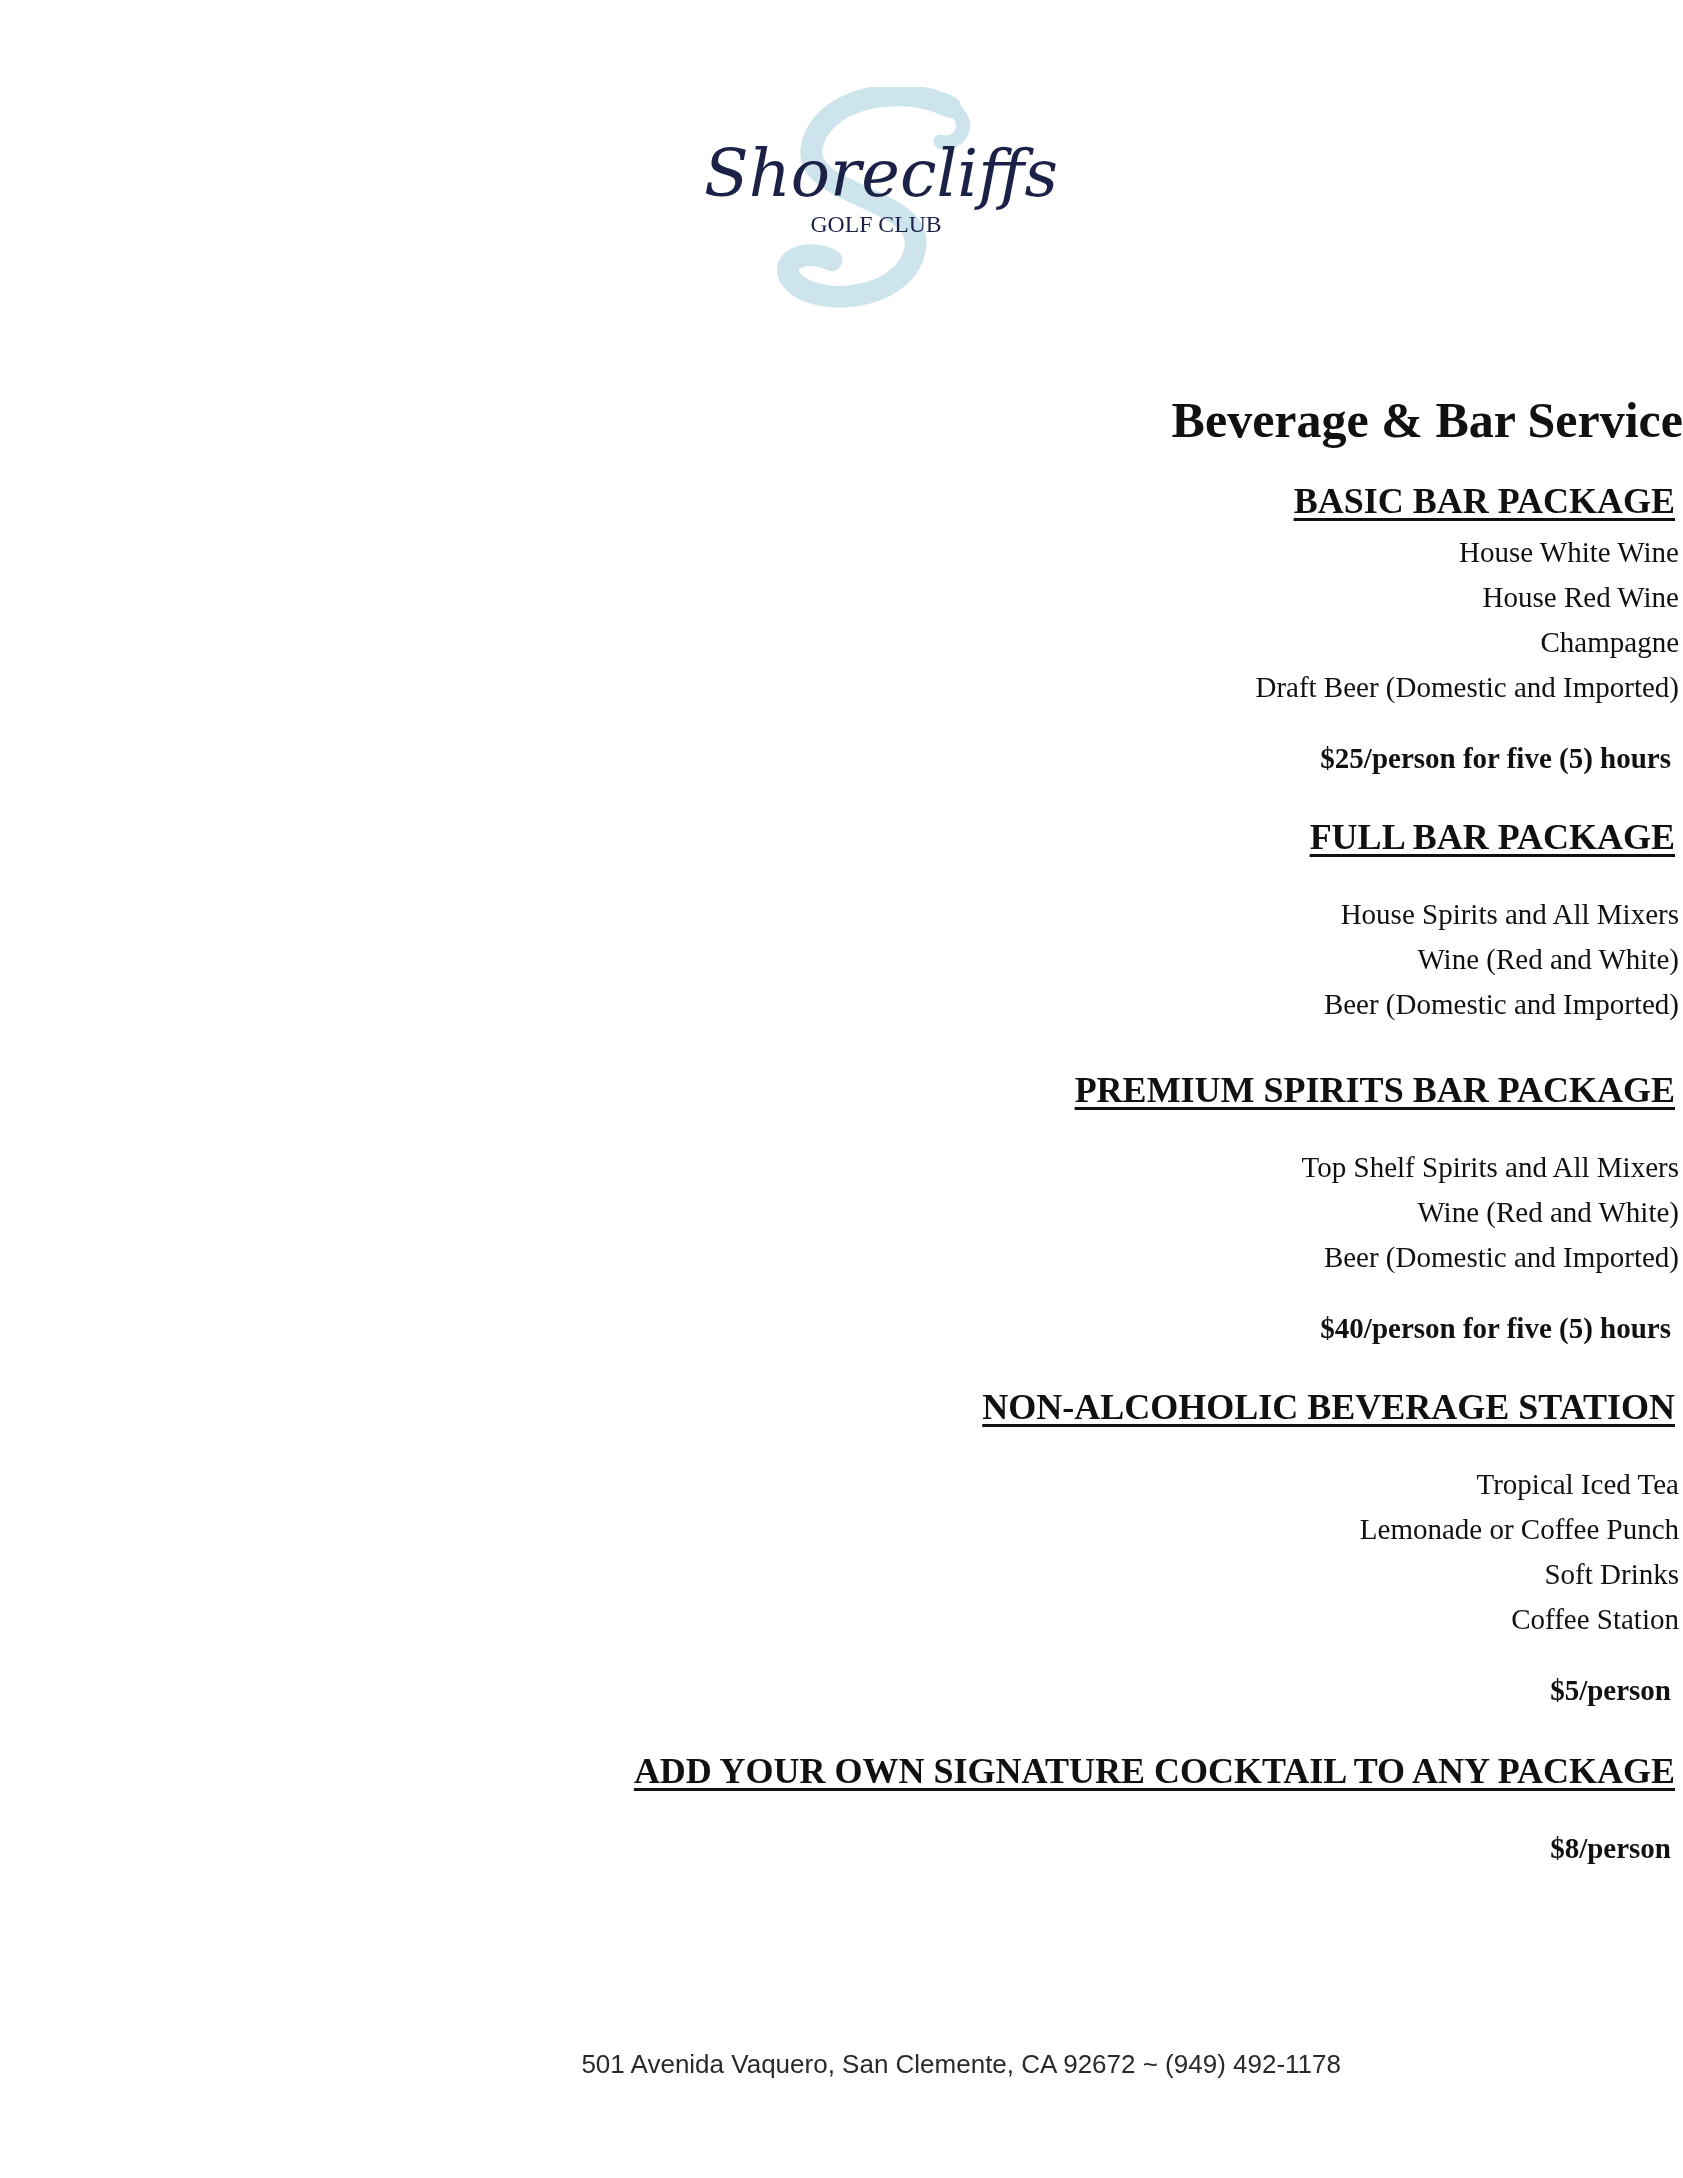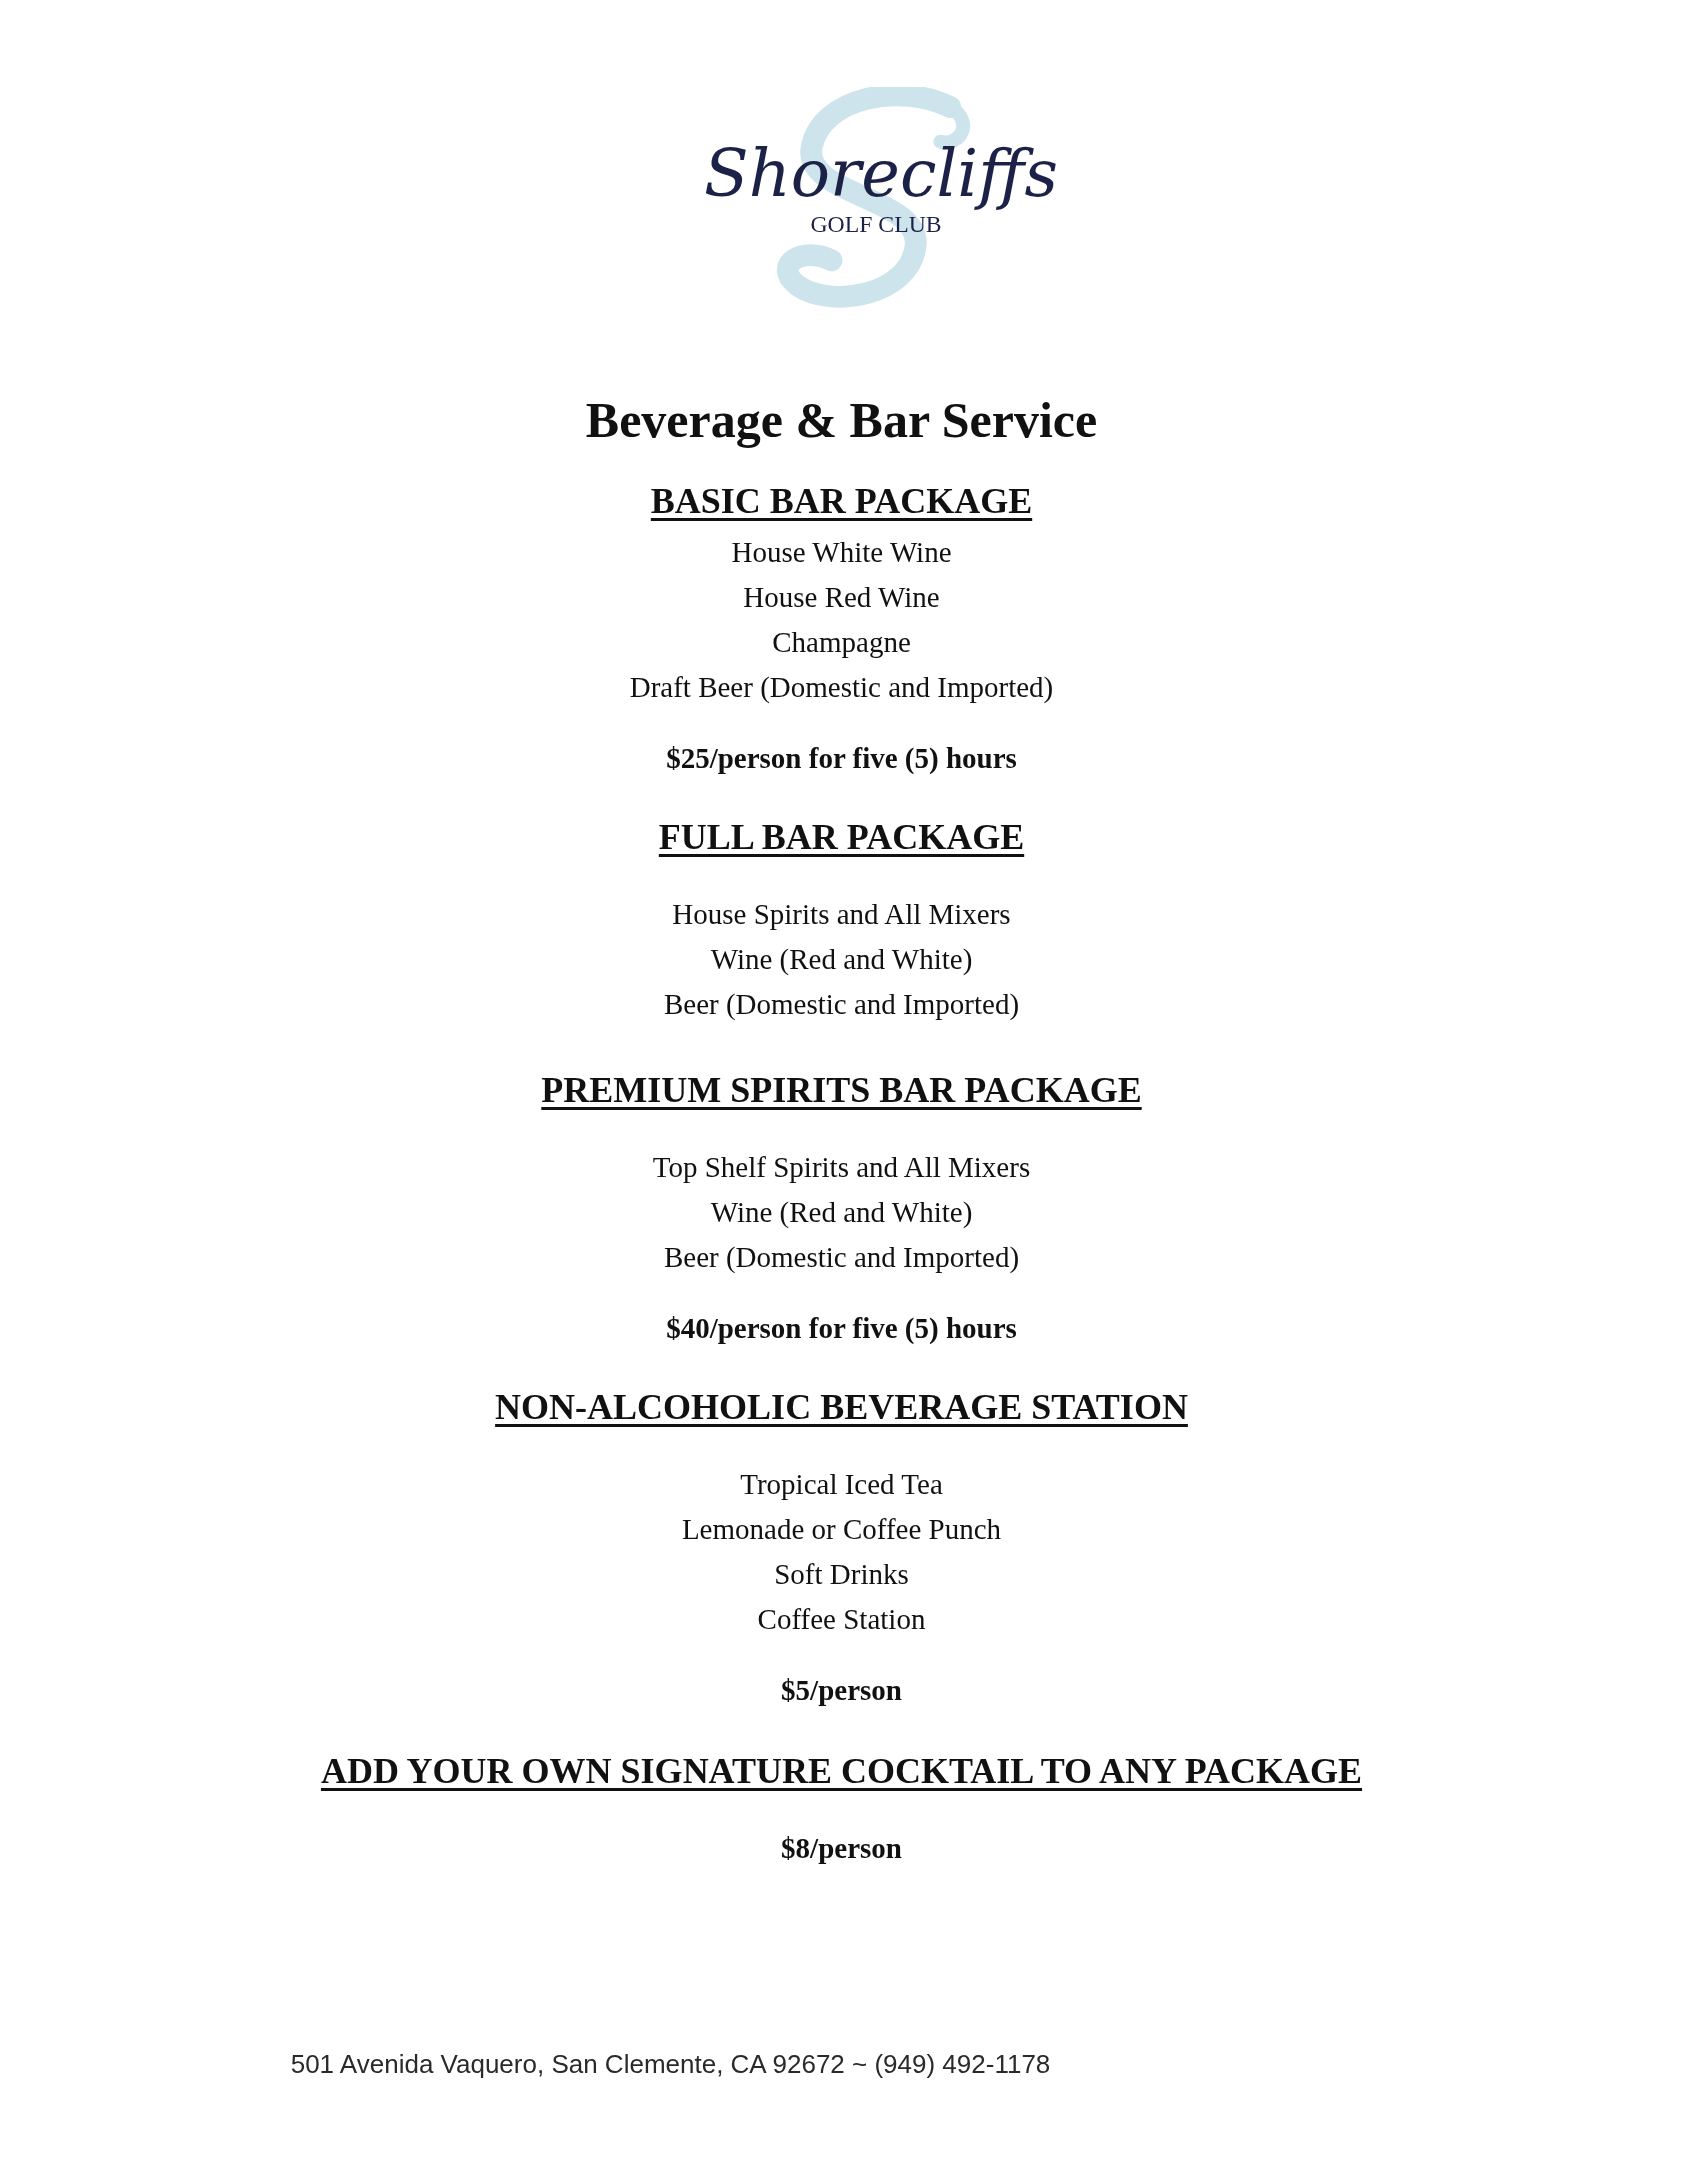--- a/index.html
+++ b/index.html
@@ -1,26 +1,26 @@
 <!DOCTYPE html>
 <html><head>
 <meta charset="utf-8">
 <style>
   html, body { margin: 0; padding: 0; background: #ffffff; }
   body { width: 1683px; height: 2178px; position: relative; overflow: hidden;
          font-family: "Liberation Serif", "DejaVu Serif", serif; color: #111111; }
   .logo { position: absolute; left: 703px; top: 87px; width: 356px; height: 228px; text-align: right; }
   .logo svg { width: 100%; height: 100%; }
-  .content { position: absolute; left: 0; top: 391px; width: 1683px; text-align: center; }
+  .content { position: absolute; left: 0; top: 391px; width: 1683px; text-align: right; }
   .title { font-size: 50px; font-weight: bold; margin: 0; line-height: 59px; }
   .section-head { font-size: 36px; text-decoration: underline; text-decoration-thickness: 3px;
                   text-underline-offset: 5px; margin: 8px; line-height: 46px; }
   .items { font-size: 29px; line-height: 41px; margin: 4px; }
   .price { font-size: 29px; font-weight: bold; margin: 12px; line-height: 40px; }
-  .footer { position: absolute; left: 0; top: 2049px; width: 1341px; text-align: center;
+  .footer { position: absolute; left: 0; top: 2049px; width: 1341px; text-align: right;
             font-family: "Liberation Sans", "DejaVu Sans", sans-serif; font-size: 26px; color: #2a2a2a; }
 </style>
 </head>
 <body>
 
 <div class="logo">
   <svg viewBox="0 0 360 230">
     <path d="M250 20 C200 -5 120 10 110 60 C100 110 220 110 215 160 C210 210 130 225 95 200 C70 180 100 160 130 175" fill="none" stroke="#cde4ec" stroke-width="22" stroke-linecap="round"></path>
     <path d="M250 20 C275 35 260 60 240 55" fill="none" stroke="#cde4ec" stroke-width="14" stroke-linecap="round"></path>
     <text x="180" y="110" text-anchor="middle" font-family="DejaVu Serif, serif" font-style="italic" font-size="66" fill="#1c2148">Shorecliffs</text>

